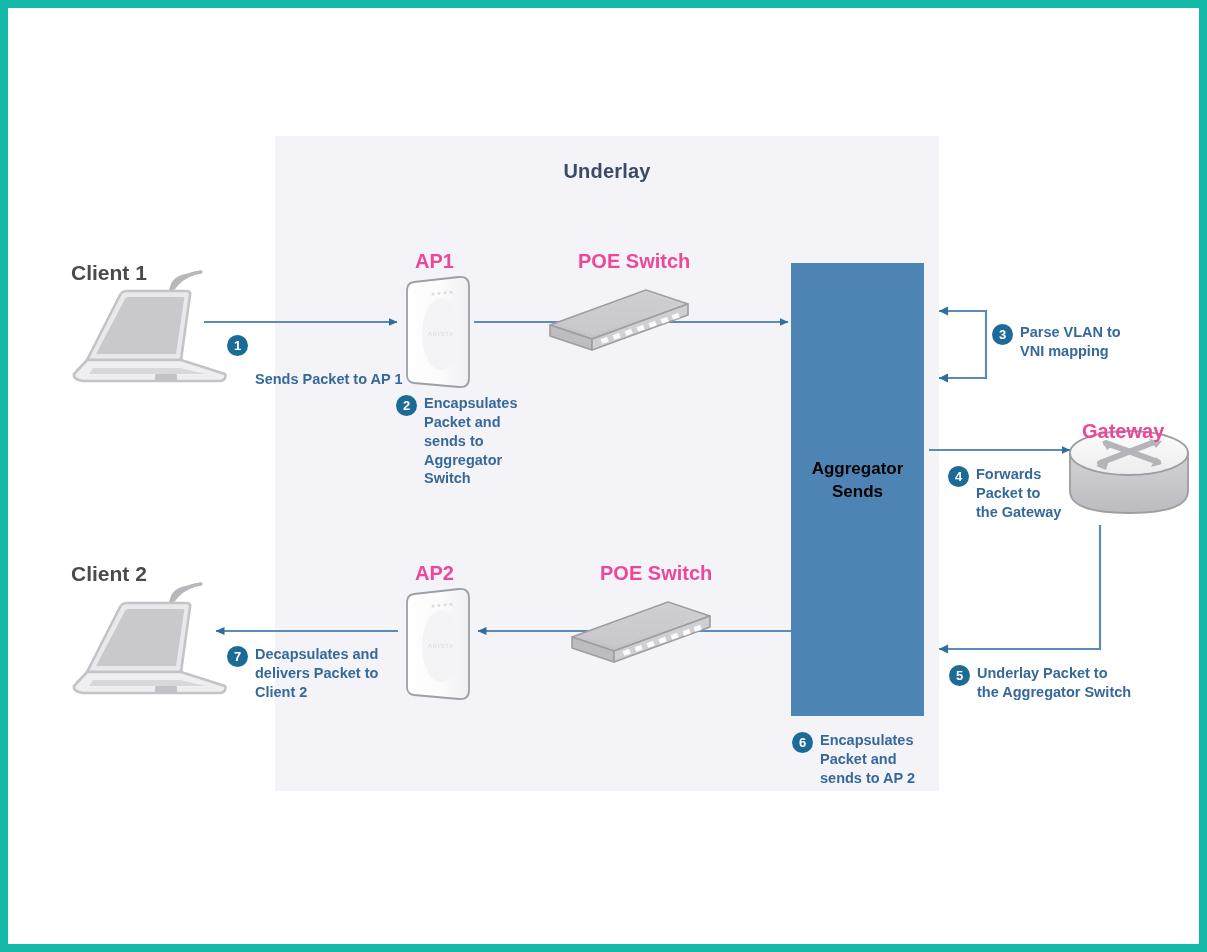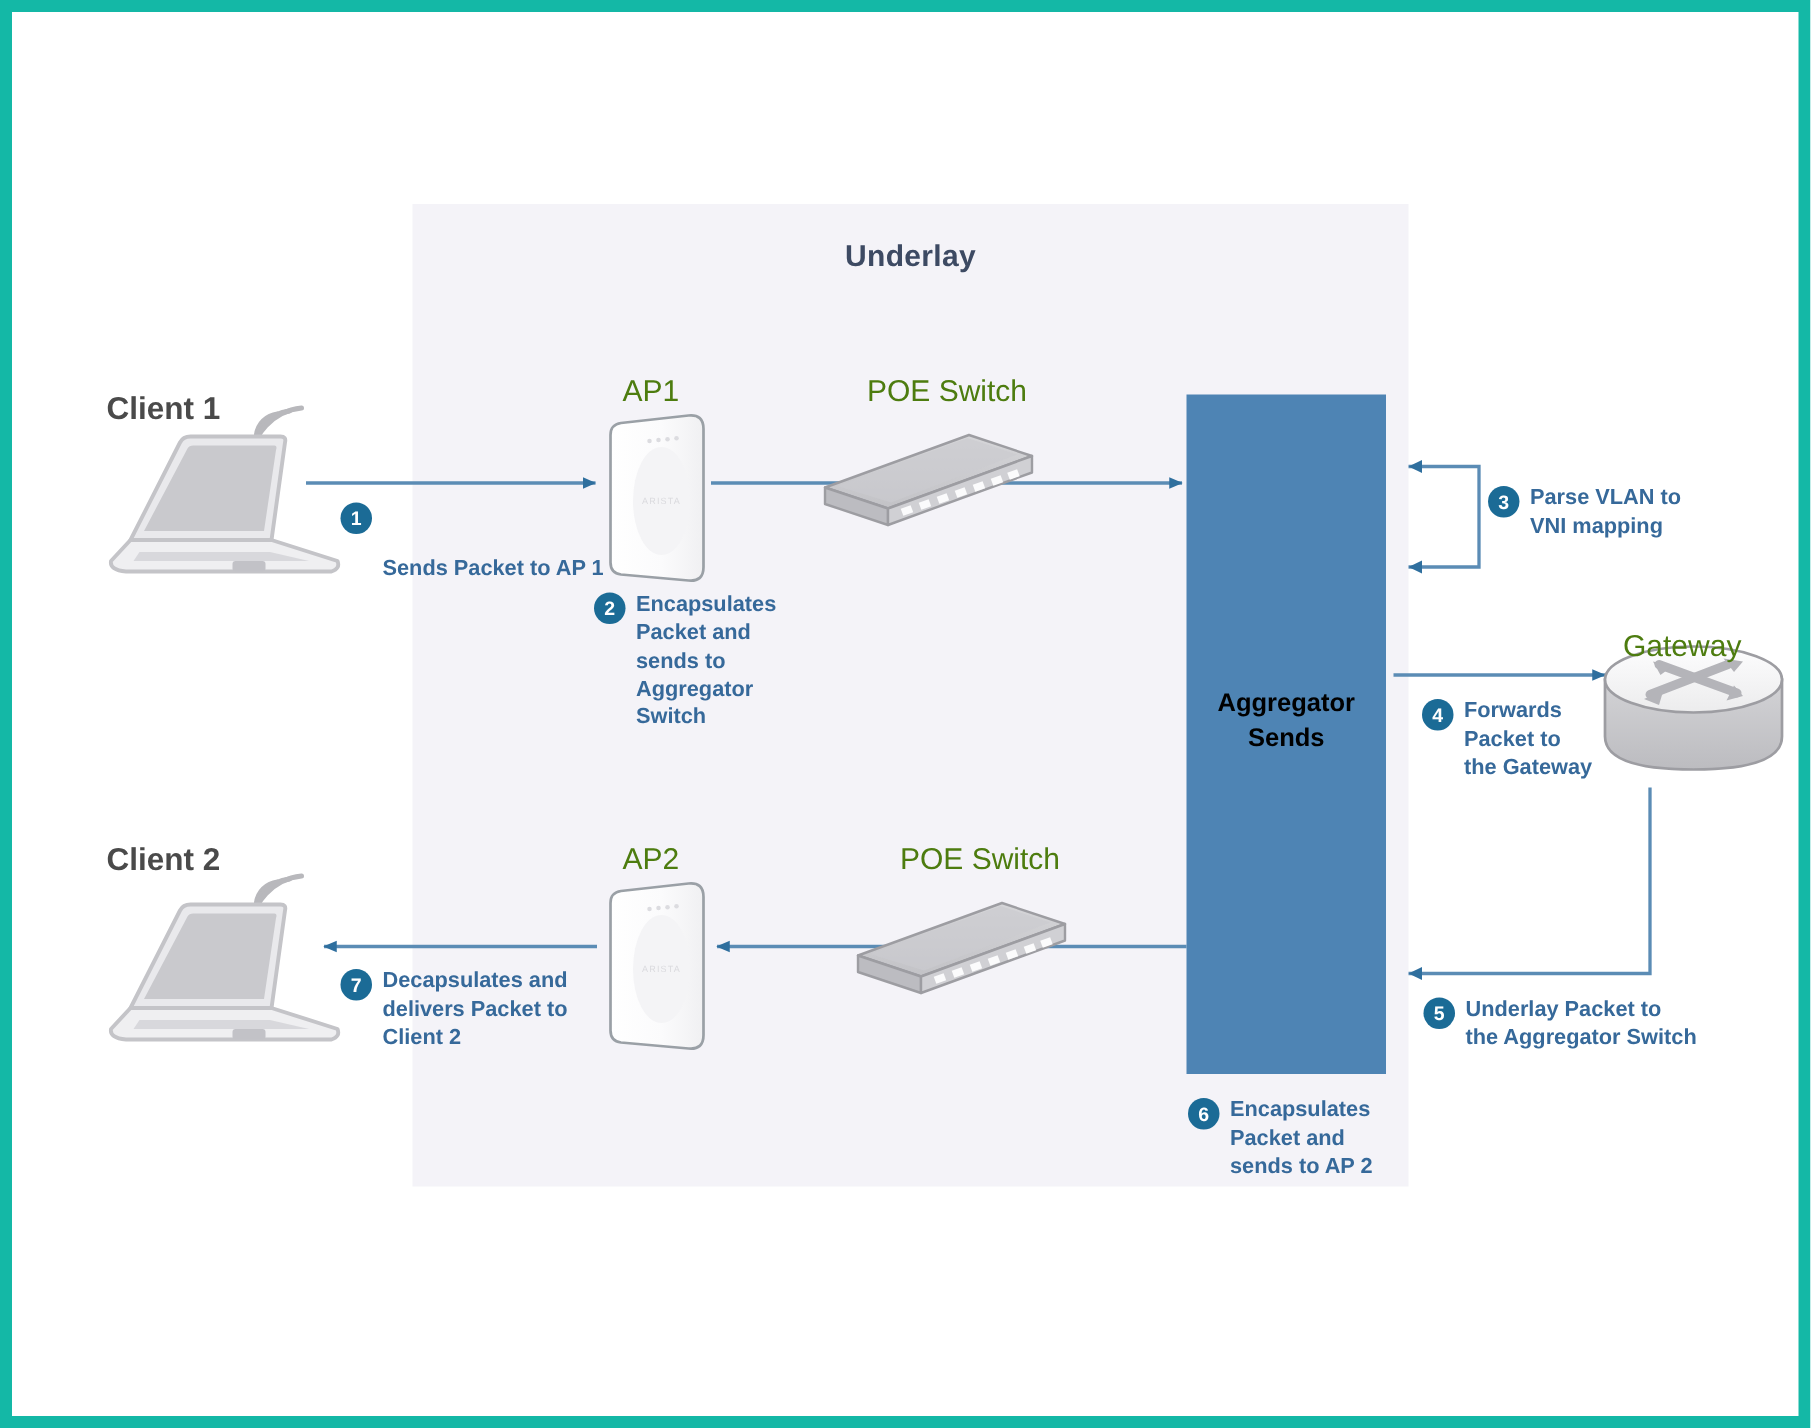--- a/index.html
+++ b/index.html
@@ -58,22 +58,22 @@
     text-align: center;
     color: #000000;
     font-size: 17px;
     font-weight: bold;
     line-height: 1.35;
   }
 
   
   .device-label {
     font-size: 20px;
-    font-weight: normal;
-    color: #4d7c0f;
+    font-weight: bold;
+    color: #ec4899;
     white-space: nowrap;
   }
   .client-label {
     font-size: 21px;
     font-weight: bold;
     color: #4a4a4a;
     white-space: nowrap;
   }
 
   

